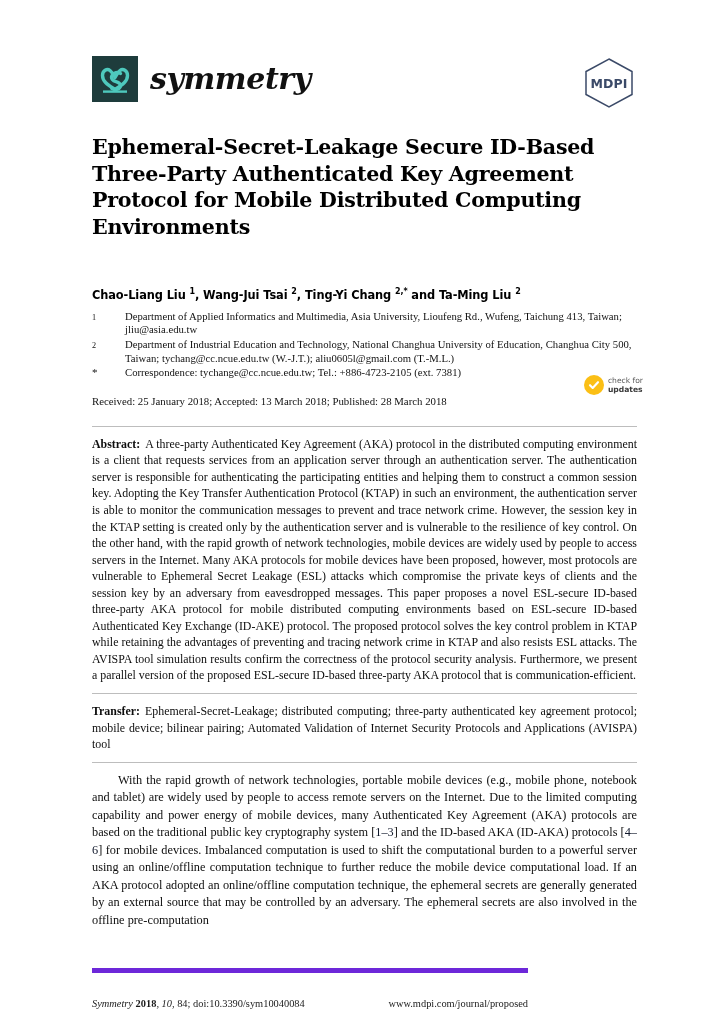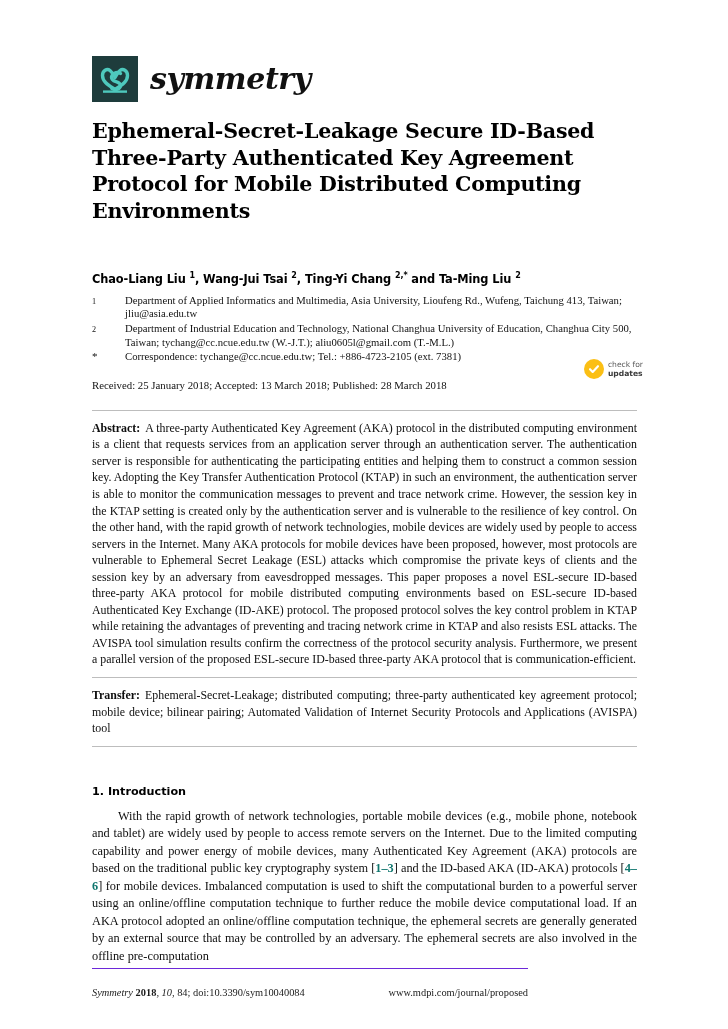--- a/index.html
+++ b/index.html
@@ -80,21 +80,21 @@
     margin-top: 16px;
     margin-bottom: 5px;
   }
   .title {
     font-family: "DejaVu Serif", serif;
     font-weight: 700;
     font-size: 20.6px;
     line-height: 26.5px;
     color: #000000;
     letter-spacing: -0.25px;
-    margin: 0 0 16px 0;
+    margin: 16px 0 16px 0;
   }
 
   
   .authors {
     font-family: "DejaVu Sans", sans-serif;
     font-weight: 700;
     font-size: 11.4px;
     line-height: 16px;
     letter-spacing: -0.1px;
     color: #000000;
@@ -187,30 +187,30 @@
   }
   .para {
     font-family: "Liberation Serif", serif;
     font-size: 12.3px;
     line-height: 17.5px;
     text-align: justify;
     text-indent: 26px;
     color: #0d0d0d;
     margin: 0;
   }
-  .cite { color: #0f766e; font-weight: bold; }
+  .cite { color: #0f172a; }
 
   
   .footer {
     position: absolute;
     left: 92px;
     right: 92px;
     top: 968px;
-    border-top: 1px solid #6d28d9;
-    padding-top: 18px;
+    border-top: 5px solid #6d28d9;
+    padding-top: 25px;
     display: flex;
     justify-content: space-between;
     align-items: baseline;
     font-family: "Liberation Serif", serif;
     font-size: 10.4px;
     color: #1a1a1a;
   }
   .footer .left i { font-style: italic; }
   .footer .left b { font-weight: 700; }
   .footer .right { color: #1a1a1a; }
@@ -226,20 +226,27 @@
         <div class="logo-mark">
           <svg width="34" height="34" viewBox="0 0 34 34" aria-hidden="true">
             <path d="M17 27.5 C 11 23.5, 4.5 20, 4.5 13.5 C 4.5 8.5, 9 6, 12 8.5 C 14.3 10.4, 15.8 13, 17 15.5 C 18.2 13, 19.7 10.4, 22 8.5 C 25 6, 29.5 8.5, 29.5 13.5 C 29.5 20, 23 23.5, 17 27.5 Z" fill="none" stroke="#4ec9bd" stroke-width="3.4" stroke-linejoin="round"></path>
             <path d="M22.5 11.5 C 20 9.5, 15.5 10.5, 14 13.5 C 12.5 16.5, 15 18.8, 18 19.6 C 21 20.4, 23.4 22.4, 22.2 25 C 21.1 27.4, 17 28.2, 13.8 26.6" fill="none" stroke="#4ec9bd" stroke-width="3.4" stroke-linecap="round"></path>
             <line x1="5" y1="29.6" x2="29" y2="29.6" stroke="#4ec9bd" stroke-width="2.4"></line>
           </svg>
         </div>
         <div class="logo-word">symmetry</div>
       </div>
 
+      <div class="mdpi-logo">
+        <svg width="56" height="54" viewBox="0 0 56 54" aria-hidden="true">
+          <path d="M28 3 L51 15.5 L51 38.5 L28 51 L5 38.5 L5 15.5 Z" fill="none" stroke="#3b4a68" stroke-width="1.5"></path>
+          <rect x="8" y="19" width="40" height="16" fill="#ffffff"></rect>
+          <text x="28" y="31.5" text-anchor="middle" font-family="DejaVu Sans, sans-serif" font-size="12.5" font-weight="700" fill="#3b4a68" letter-spacing="0.1">MDPI</text>
+        </svg>
+      </div>
     </div>
 
     <h1 class="title">Ephemeral-Secret-Leakage Secure ID-Based Three-Party Authenticated Key Agreement Protocol for Mobile Distributed Computing Environments</h1>
 
     <div class="authors"><span>Chao-Liang Liu </span><sup>1</sup><span>, </span><span>Wang-Jui Tsai </span><sup>2</sup><span>, </span><span>Ting-Yi Chang </span><sup>2,*</sup><span> and </span><span>Ta-Ming Liu </span><sup>2</sup></div>
 
     <div class="aff-list">
         <div class="aff-row">
           <div class="aff-marker">1</div>
           <div class="aff-text">Department of Applied Informatics and Multimedia, Asia University, Lioufeng Rd., Wufeng, Taichung 413, Taiwan; jliu@asia.edu.tw</div>
@@ -276,21 +283,20 @@
     </div>
 
     <hr class="rule">
 
     <div class="blk">
       <b class="lead">Transfer:</b><span class="gap"></span><span>Ephemeral-Secret-Leakage; distributed computing; three-party authenticated key agreement protocol; mobile device; bilinear pairing; Automated Validation of Internet Security Protocols and Applications (AVISPA) tool</span>
     </div>
 
     <hr class="rule">
 
-    <div class="section-head">1. Introduction</div>
     <p class="para"><span>With the rapid growth of network technologies, portable mobile devices (e.g., mobile phone, notebook and tablet) are widely used by people to access remote servers on the Internet. Due to the limited computing capability and power energy of mobile devices, many Authenticated Key Agreement (AKA) protocols are based on the traditional public key cryptography system [</span><span class="cite">1–3</span><span>] and the ID-based AKA (ID-AKA) protocols [</span><span class="cite">4–6</span><span>] for mobile devices. Imbalanced computation is used to shift the computational burden to a powerful server using an online/offline computation technique to further reduce the mobile device computational load. If an AKA protocol adopted an online/offline computation technique, the ephemeral secrets are generally generated by an external source that may be controlled by an adversary. The ephemeral secrets are also involved in the offline pre-computation</span></p>
   </div>
 
   <div class="footer">
     <div class="left"><i>Symmetry</i> <b>2018</b><i>, 10</i><span>, 84; doi:10.3390/sym10040084</span></div>
     <div class="right">www.mdpi.com/journal/proposed</div>
   </div>
 </div>
 
 </body></html>

